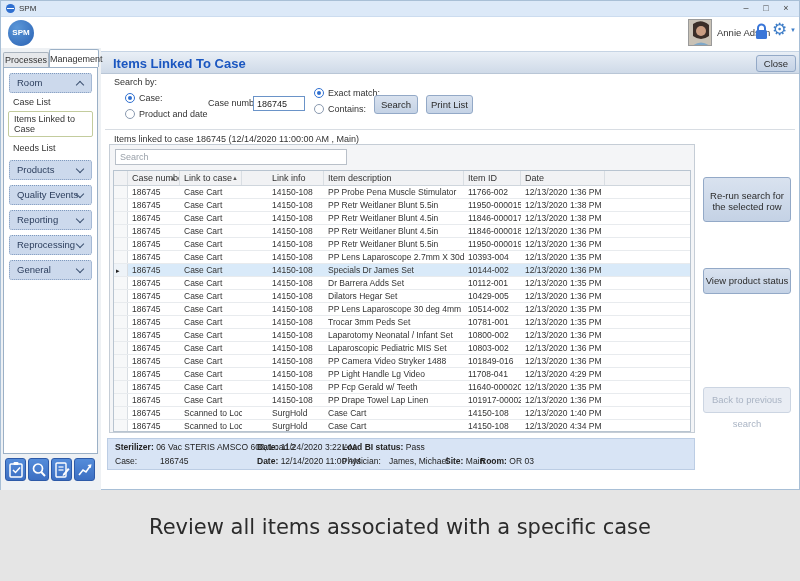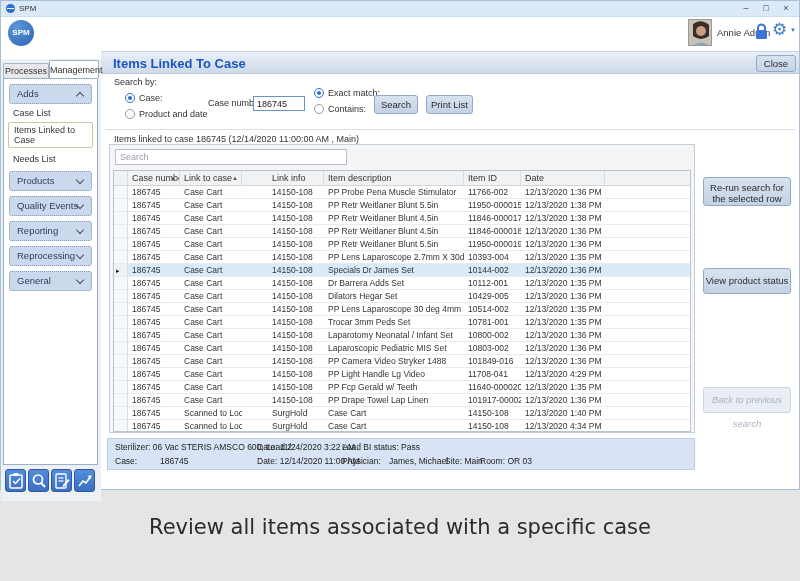--- a/index.html
+++ b/index.html
@@ -19,21 +19,21 @@
   .logo { position:absolute; left:7px; top:2px; width:26px; height:26px; border-radius:50%;
           background:radial-gradient(circle at 35% 30%, #5b97d8, #2a62b4); color:#fff; font-weight:bold;
           font-size:8px; text-align:center; line-height:26px; }
   .avatar { position:absolute; left:687px; top:1px; width:24px; height:27px; border:1px solid #9a9a9a; background:linear-gradient(#e9e2d8,#c2b8aa); overflow:hidden; }
   .user-name { position:absolute; left:716px; top:9px; font-size:9.5px; color:#333; }
   .lock-icon { position:absolute; left:753px; top:5px; width:15px; height:17px; }
   .gear-icon { position:absolute; left:771px; top:1px; font-size:17px; color:#3f7ec8; }
   .gear-caret { position:absolute; left:789px; top:9px; font-size:6px; color:#3f7ec8; }
 
   
-  .leftpane { position:absolute; left:0; top:58px; width:100px; height:442px; background:#eef1f4; }
+  .leftpane { position:absolute; left:0; top:47px; width:100px; height:442px; background:#eef1f4; }
   .tab { position:absolute; font-size:9px; text-align:center; border:1px solid #aab4bf; border-bottom:none;
          border-radius:2px 2px 0 0; color:#333; }
   .tab-processes { left:2px; top:4px; width:46px; height:15px; line-height:15px; background:#e6e8eb; }
   .tab-management { left:48px; top:1px; width:50px; height:18px; line-height:18px; background:#fff; border-color:#9bb0c6; z-index:2; }
   .side-panel { position:absolute; left:2px; top:19px; width:95px; height:387px; background:#fff; border:1px solid #9bb0c6; }
   .acc-btn { position:relative; margin:5px 5px 0 5px; height:20px; background:#ccd9ec; border:1px dotted #7e99bd;
              border-radius:3px; font-size:9.5px; color:#2c3e5d; line-height:18px; padding-left:7px; }
   .chev { position:absolute; right:8px; top:7px; width:6px; height:6px; border-right:1.5px solid #3d5272; border-bottom:1.5px solid #3d5272; }
   .chev-down { transform:rotate(45deg); top:5px; }
   .chev-up { transform:rotate(-135deg); top:8px; }
@@ -75,31 +75,31 @@
   .trow.selected { background:#d9eaf9; }
   .cell { padding-left:4px; font-size:8.5px; color:#333; line-height:13px; white-space:nowrap; overflow:hidden; flex-shrink:0; }
   .c-gutter { width:14px; padding-left:2px; background:#f1f2f4; border-right:1px solid #d9dee3; color:#222; font-size:7px; }
   .trow .c-gutter { background:#f7f8f9; }
   .trow.selected .c-gutter { background:#eef3f8; }
   .c0{width:52px;} .c1{width:62px;} .c2{width:56px;margin-left:26px;} .c3{width:140px;} .c4{width:57px;} .c5{width:84px;}
   .c-fill{ flex:1 1 auto; border-right:none !important; }
   .sort-ind { position:absolute; right:3px; top:0; font-size:6px; color:#555; }
 
   
-  .rerun-btn { position:absolute; left:602px; top:129px; width:88px; height:29px; padding-top:2px; line-height:11px; }
+  .rerun-btn { position:absolute; left:602px; top:129px; width:88px; height:45px; padding-top:2px; line-height:11px; }
   .viewstatus-btn { position:absolute; left:602px; top:220px; width:88px; height:26px; line-height:24px; }
   .back-btn { position:absolute; left:602px; top:339px; width:88px; height:26px; line-height:24px;
-              background:#e9edf4; border-color:#ccd5e2; color:#aab4c4;font-style:italic; }
+              background:#e9edf4; border-color:#ccd5e2; color:#aab4c4; }
 
   
   .status-panel { position:absolute; left:6px; top:390px; width:588px; height:32px; background:#d8e4f5; border:1px solid #bccde4; }
   .sp-line { position:absolute; left:0; width:100%; height:12px; }
   .sp1 { top:3px; } .sp2 { top:17px; }
   .sp-item { position:absolute; font-size:8.5px; color:#222; white-space:nowrap; }
-  .sp-item b { font-weight:normal;text-align:right; }
+  .sp-item b { font-weight:bold;text-align:right; }
 
   
   .fig-caption { position:absolute; left:0; top:515px; width:800px; text-align:center;
                  font-family:"DejaVu Sans", sans-serif; font-size:21px; color:#2b2b2b; }
 </style>
 </head>
 <body>
 
 <div class="stage">
   <div class="app">
@@ -132,21 +132,21 @@
       <span class="gear-icon">⚙</span>
       <span class="gear-caret">▼</span>
     </div>
 
     <div class="leftpane">
       <div class="tab tab-processes">Processes</div>
       <div class="tab tab-management">Management</div>
 
       <div class="side-panel">
         <div class="acc-btn">
-          <span>Adds</span>
+          <span>Room</span>
           <span class="chev chev-up"></span>
         </div>
         <div class="side-link">Case List</div>
         <div class="side-link-selected">Items Linked to Case</div>
         <div class="side-link">Needs List</div>
 
         <div class="acc-btn">
           <span>Products</span>
           <span class="chev chev-down"></span>
         </div>

